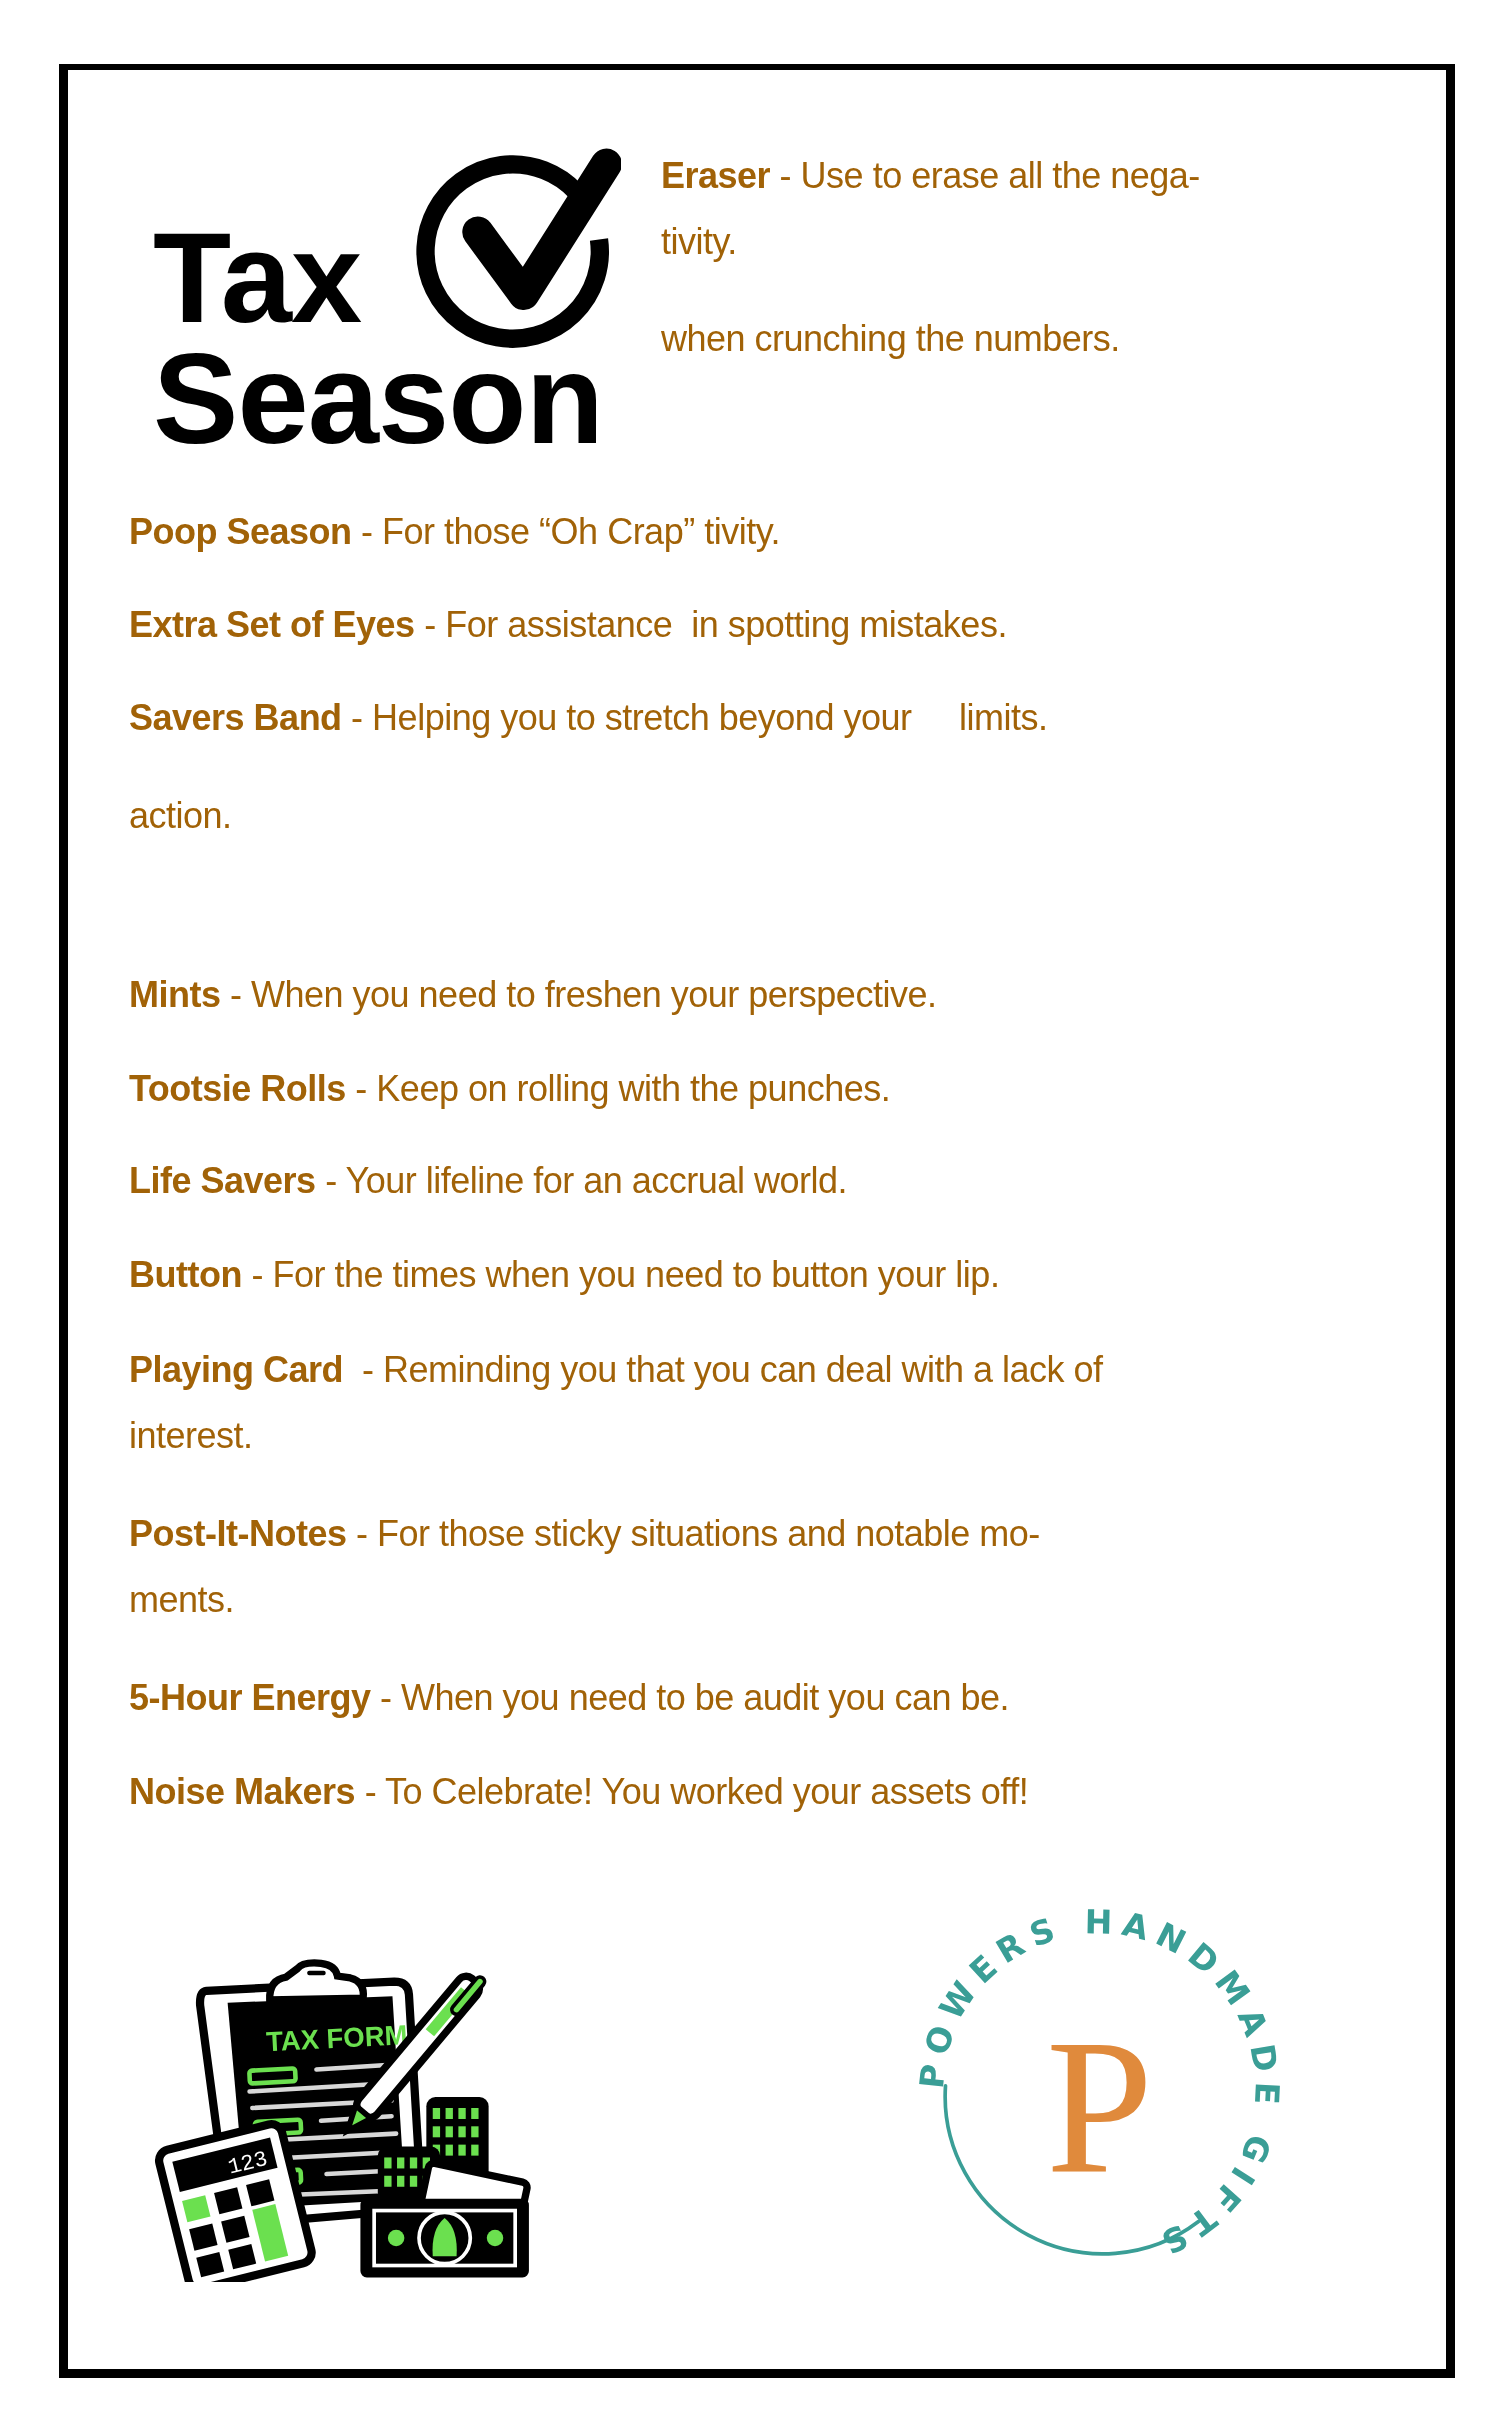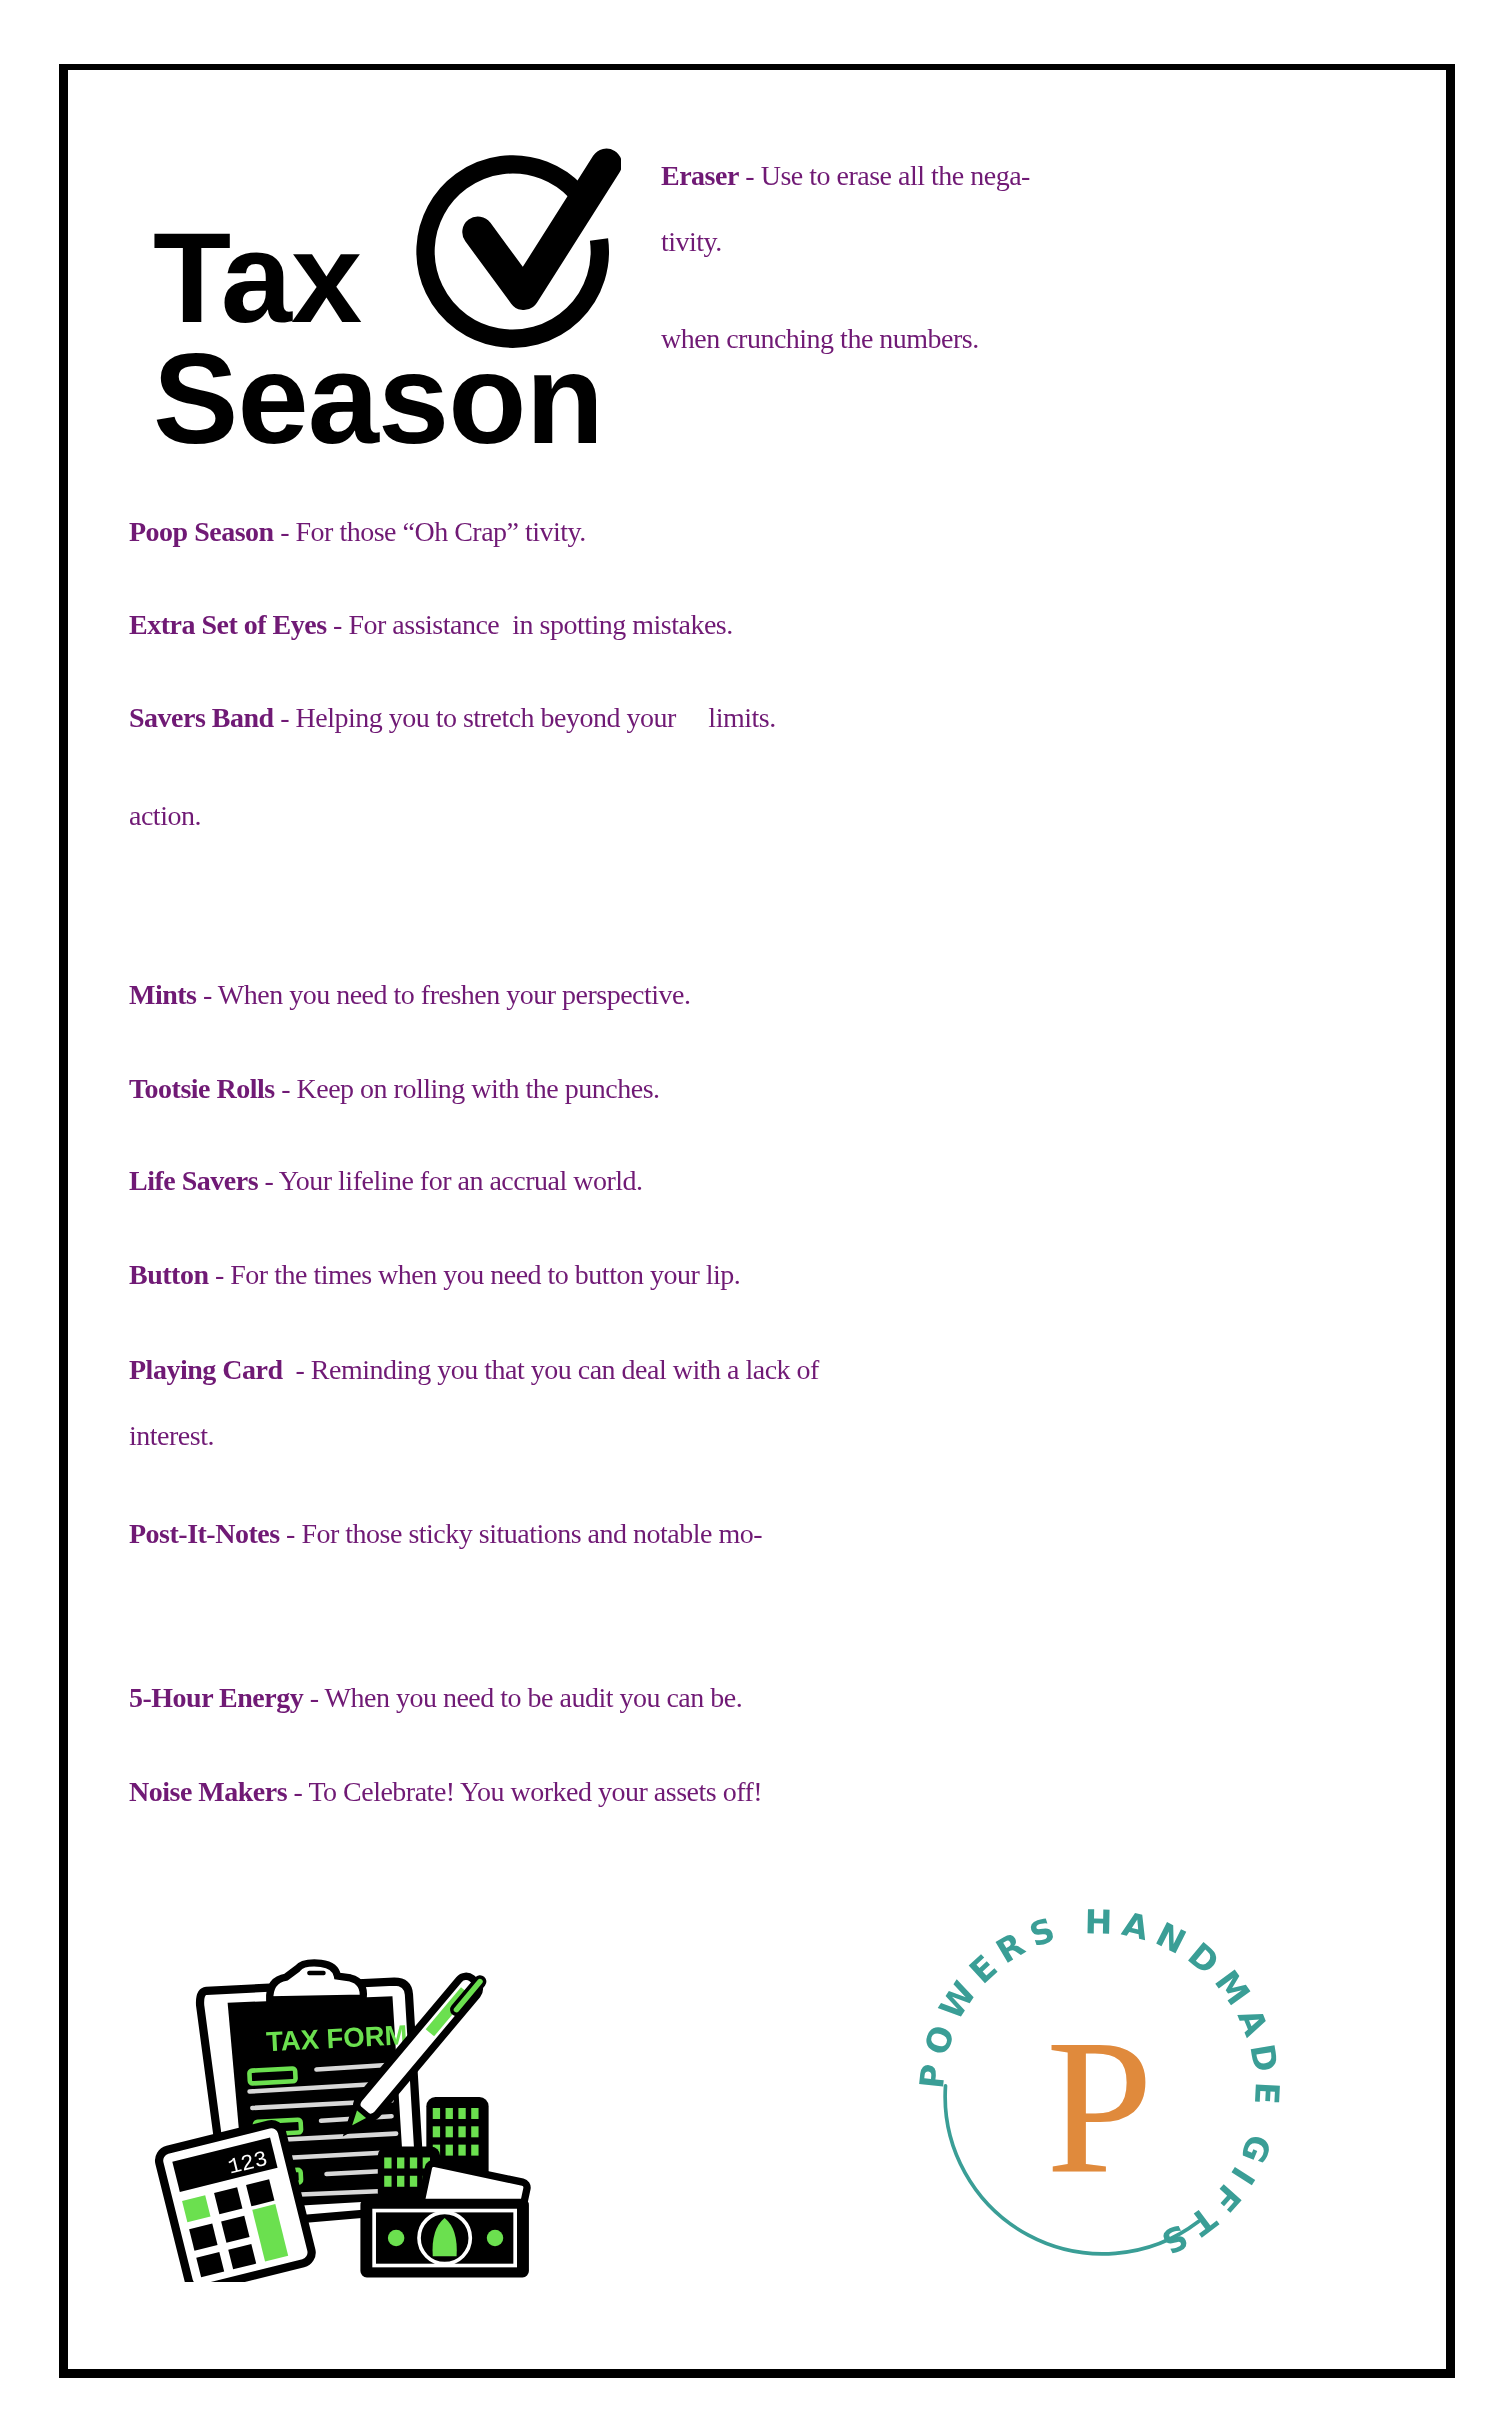--- a/index.html
+++ b/index.html
@@ -8,22 +8,22 @@
   .card { position: absolute; left: 59px; top: 64px; width: 1378px; height: 2299px;
           border-left: 9.2px solid #000; border-right: 9.2px solid #000;
           border-top: 6.4px solid #000; border-bottom: 9.2px solid #000; box-sizing: content-box; }
   .title-block { position: absolute; left: 153px; top: 137px; width: 495px; height: 330px; }
   .title-line { position: absolute; left: 0; font-family: "Liberation Sans", sans-serif;
                 font-weight: bold; color: #000; line-height: 1; letter-spacing: -0.9px; }
   .title-tax { top: 77px; font-size: 128px; }
   .title-season { top: 198px; font-size: 128px; }
   .check-icon { position: absolute; left: 257px; top: 7.3px; width: 211px; height: 211px; }
 
-  .item { position: absolute; font-size: 28px; line-height: 66px; color: #701a75;
-          font-family: Liberation Serif, serif; letter-spacing: -0.5px; white-space: nowrap; }
+  .item { position: absolute; font-size: 36px; line-height: 66px; color: #a16207;
+          font-family: Liberation Sans, sans-serif; letter-spacing: -0.5px; white-space: nowrap; }
   .item .name { font-weight: bold; }
   .right-col { left: 661px; width: 715px; }
   .left-col  { left: 129px; width: 1265px; }
 
   .taxform-illustration { position: absolute; left: 147px; top: 1934px; width: 403px; height: 348px; }
   .logo { position: absolute; left: 907px; top: 1897px; width: 385px; height: 385px; }
 </style>
 </head>
 <body>
 
@@ -69,20 +69,21 @@
 </div>
 <div class="item left-col" style="top:1242px;">
   <div><span class="name">Button</span><span> - </span><span>For the times when you need to button your lip.</span></div>
 </div>
 <div class="item left-col" style="top:1337px;">
   <div><span class="name">Playing Card</span><span style="white-space:pre;">  - </span><span>Reminding you that you can deal with a lack of</span></div>
   <div>interest.</div>
 </div>
 <div class="item left-col" style="top:1501px;">
   <div><span class="name">Post-It-Notes</span><span> - </span><span>For those sticky situations and notable mo-</span></div>
+  <div>ments.</div>
 </div>
 <div class="item left-col" style="top:1665px;">
   <div><span class="name">5-Hour Energy</span><span> - </span><span>When you need to be audit you can be.</span></div>
 </div>
 <div class="item left-col" style="top:1759px;">
   <div><span class="name">Noise Makers</span><span> - </span><span>To Celebrate! You worked your assets off!</span></div>
 </div>
 
 <svg class="taxform-illustration" viewBox="0 0 440 380">
 

